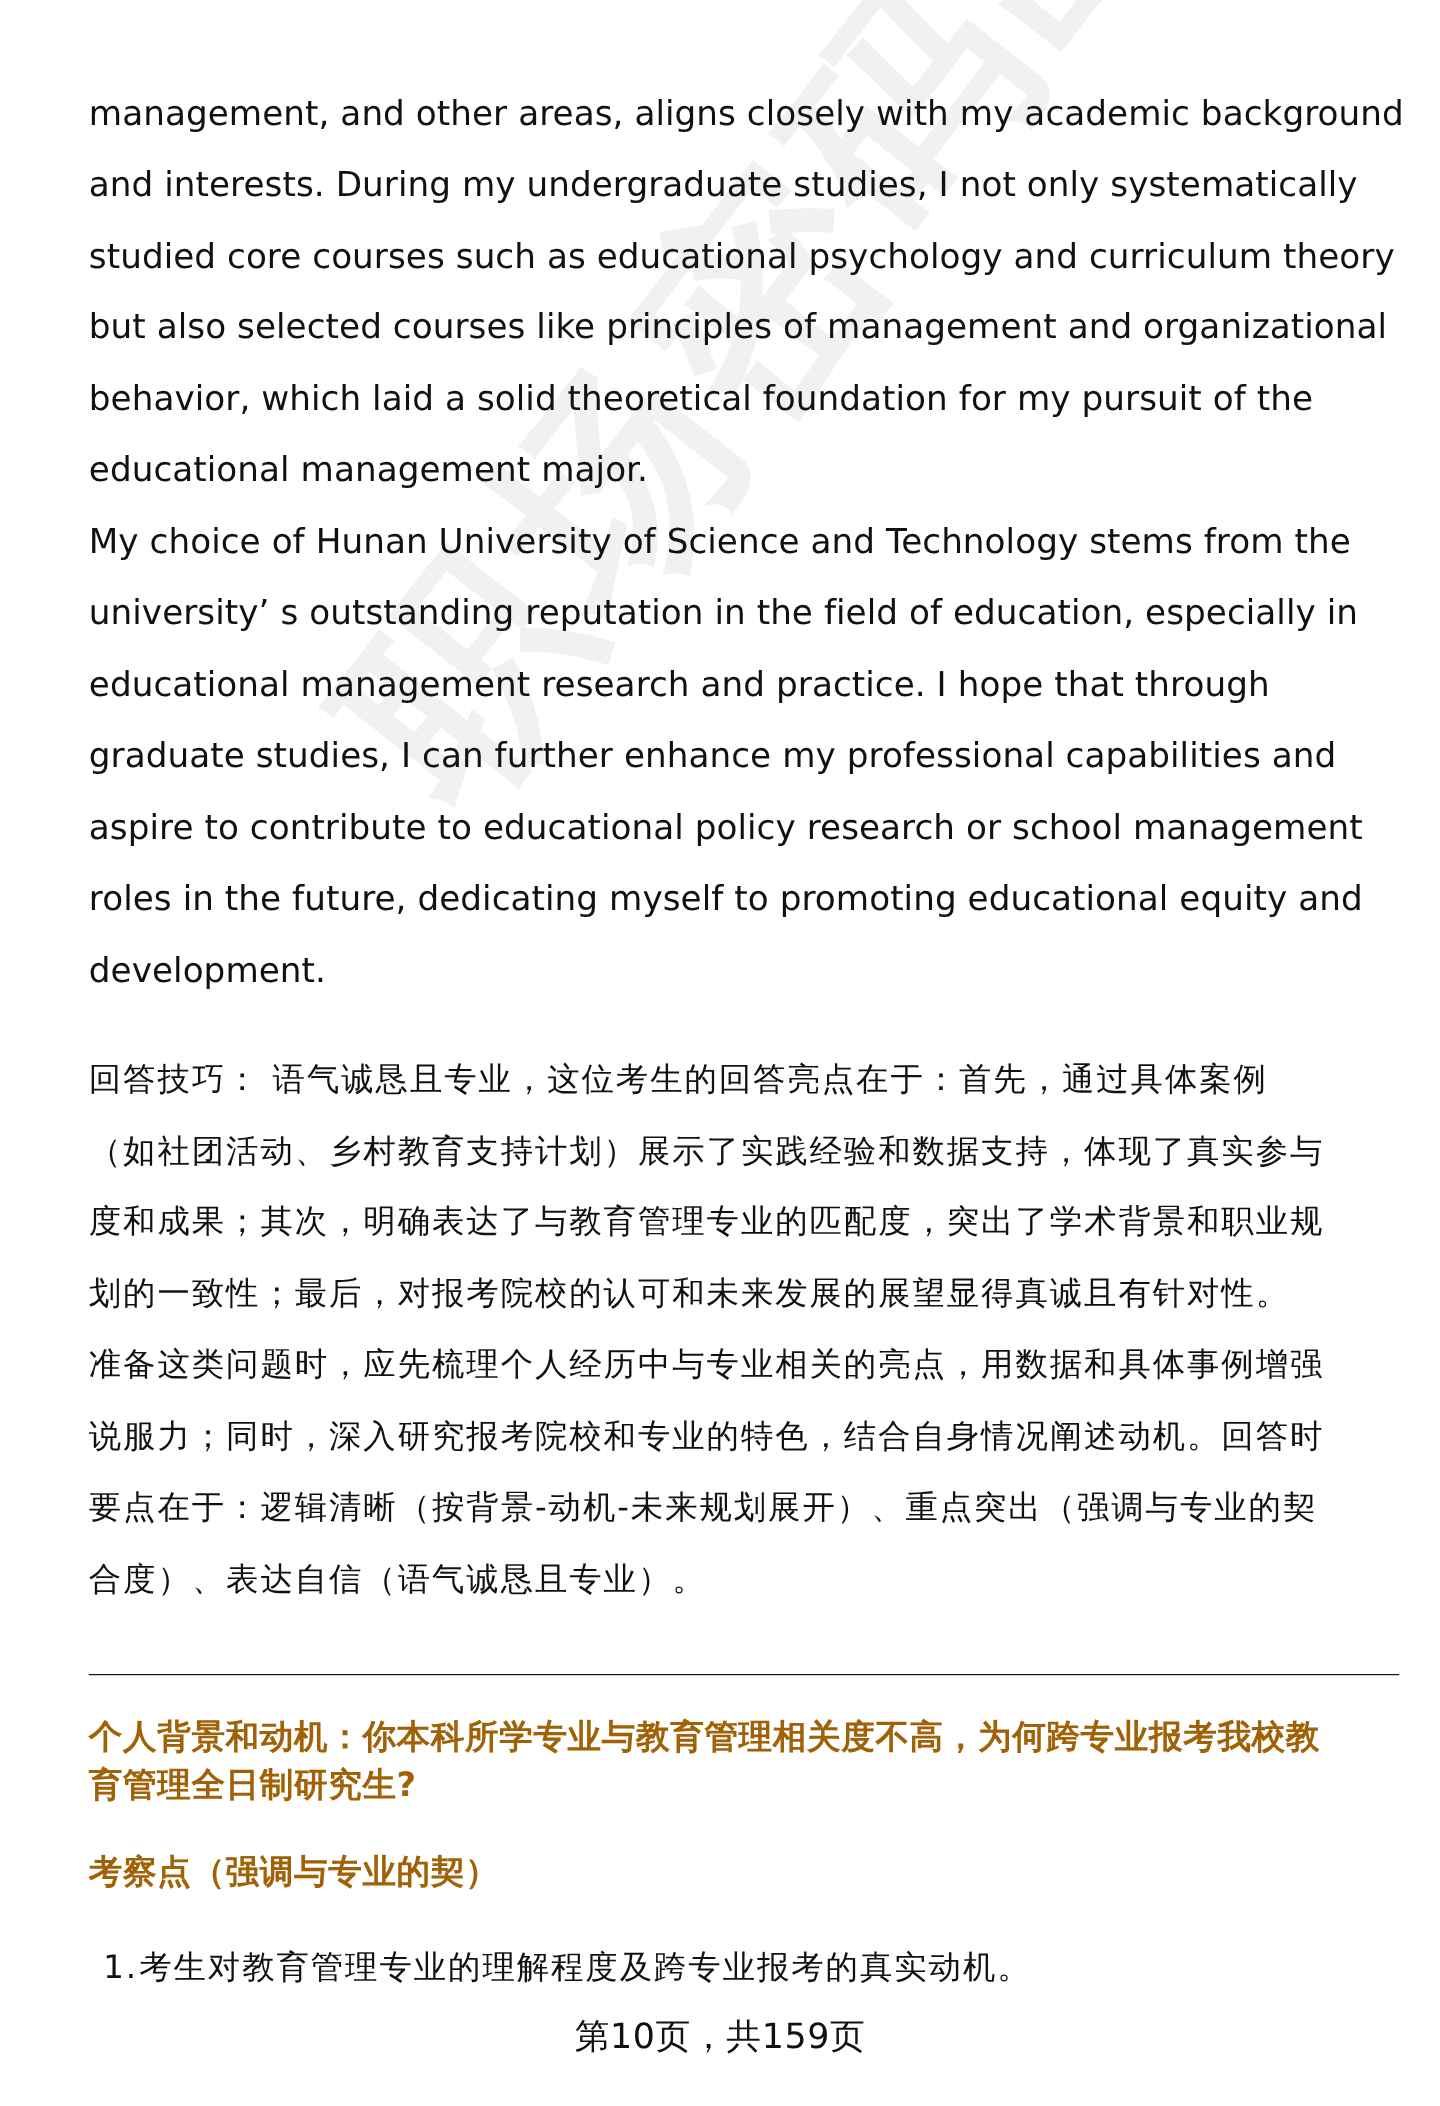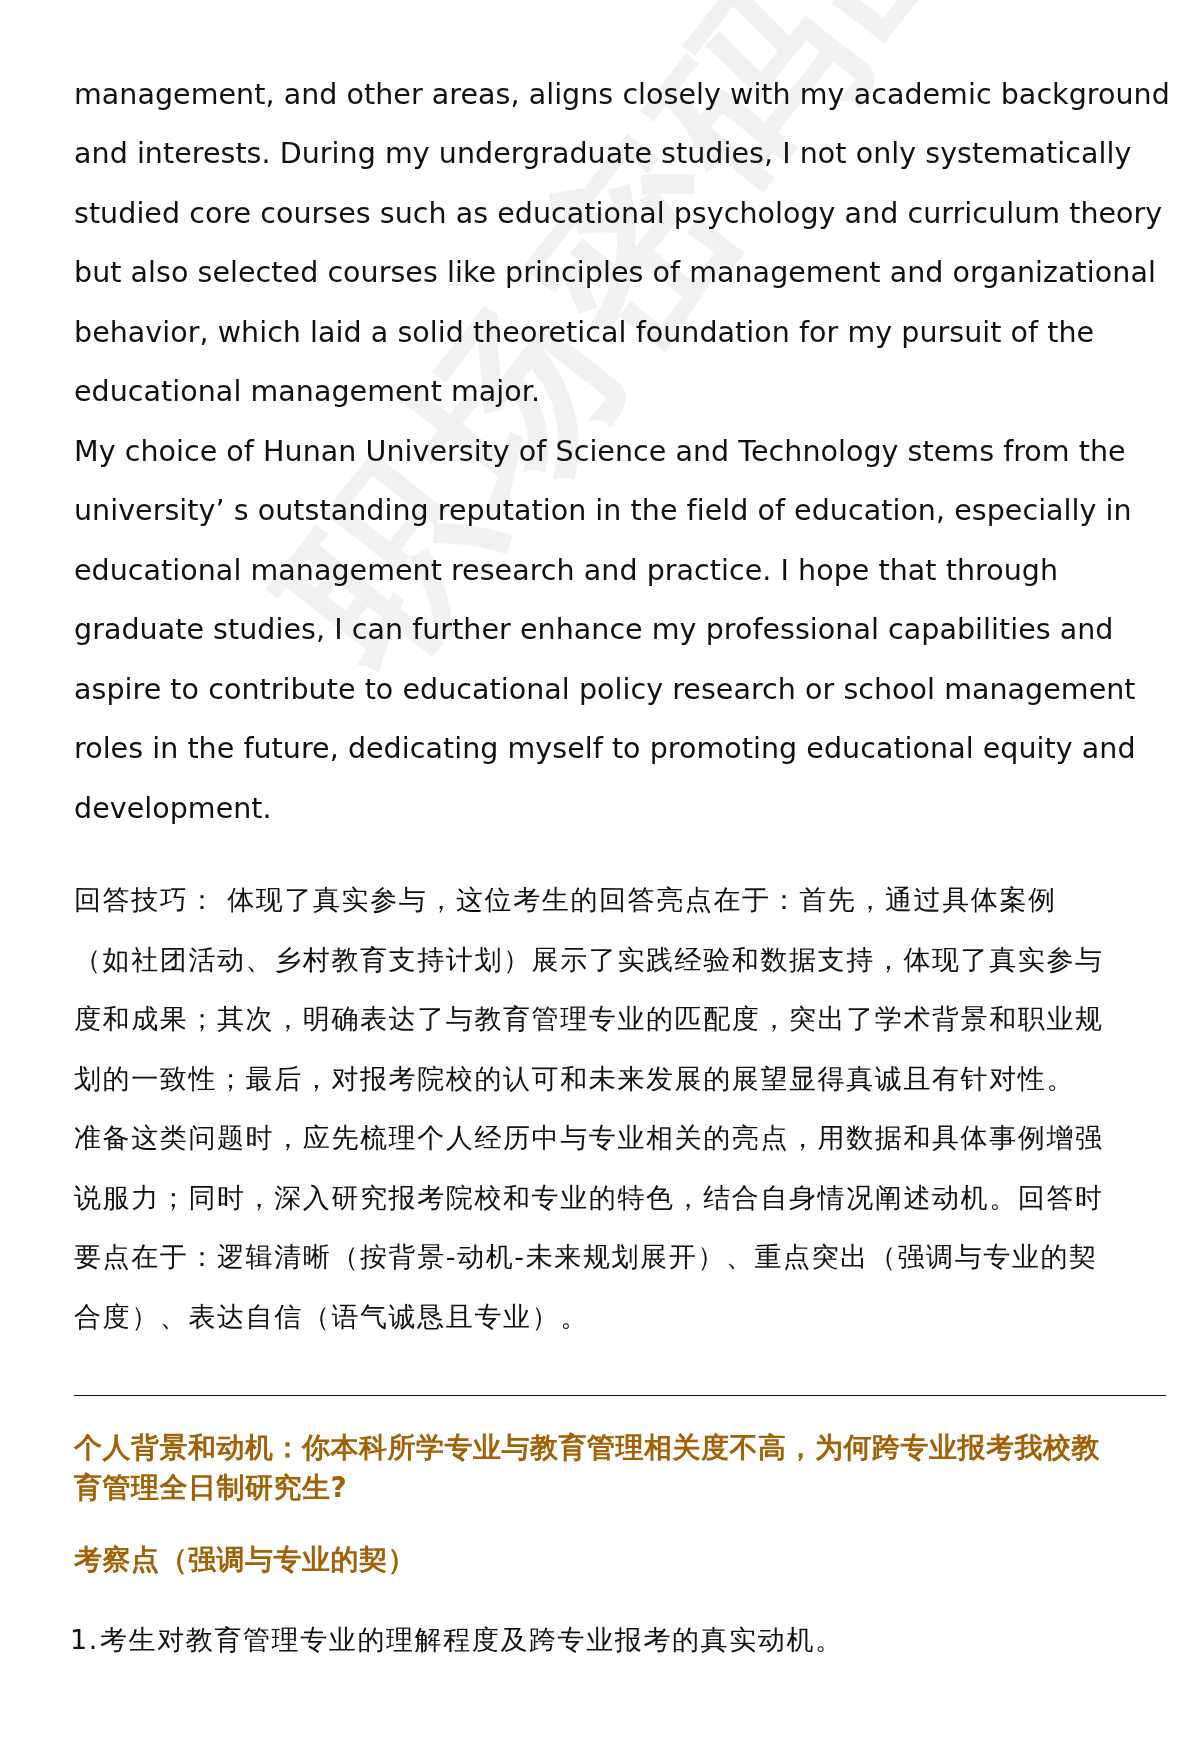--- a/index.html
+++ b/index.html
@@ -36,36 +36,37 @@
     <div class="line en" style="top:432px">My choice of Hunan University of Science and Technology stems from the</div>
     <div class="line en" style="top:491px">university’ s outstanding reputation in the field of education, especially in</div>
     <div class="line en" style="top:551px">educational management research and practice. I hope that through</div>
     <div class="line en" style="top:610px">graduate studies, I can further enhance my professional capabilities and</div>
     <div class="line en" style="top:670px">aspire to contribute to educational policy research or school management</div>
     <div class="line en" style="top:729px">roles in the future, dedicating myself to promoting educational equity and</div>
     <div class="line en" style="top:789px">development.</div>
   </div>
 
   <div>
-    <div class="line zh" style="top:880px">回答技巧： 体现了真实参与，这位考生的回答亮点在于：首先，通过具体案例</div>
+    <div class="line zh" style="top:880px">回答技巧： 语气诚恳且专业，这位考生的回答亮点在于：首先，通过具体案例</div>
     <div class="line zh" style="top:940px">（如社团活动、乡村教育支持计划）展示了实践经验和数据支持，体现了真实参与</div>
     <div class="line zh" style="top:999px">度和成果；其次，明确表达了与教育管理专业的匹配度，突出了学术背景和职业规</div>
     <div class="line zh" style="top:1059px">划的一致性；最后，对报考院校的认可和未来发展的展望显得真诚且有针对性。</div>
     <div class="line zh" style="top:1118px">准备这类问题时，应先梳理个人经历中与专业相关的亮点，用数据和具体事例增强</div>
     <div class="line zh" style="top:1178px">说服力；同时，深入研究报考院校和专业的特色，结合自身情况阐述动机。回答时</div>
     <div class="line zh" style="top:1237px">要点在于：逻辑清晰（按背景-动机-未来规划展开）、重点突出（强调与专业的契</div>
     <div class="line zh" style="top:1297px">合度）、表达自信（语气诚恳且专业）。</div>
   </div>
 
   <div class="divider"></div>
 
   <div>
     <div class="line red" style="top:1428px">个人背景和动机：你本科所学专业与教育管理相关度不高，为何跨专业报考我校教</div>
     <div class="line red" style="top:1468px">育管理全日制研究生?</div>
   </div>
 
   <div class="line red" style="top:1540px">考察点（强调与专业的契）</div>
 
-  <div class="line zh" style="top:1620px; left:58px;">
+  <div class="line zh" style="top:1620px; left:74px;">
     <span class="list-num">1.</span><span>考生对教育管理专业的理解程度及跨专业报考的真实动机。</span>
   </div>
 
+  <div class="footer">第10页，共159页</div>
 </div>
 
 </body></html>

